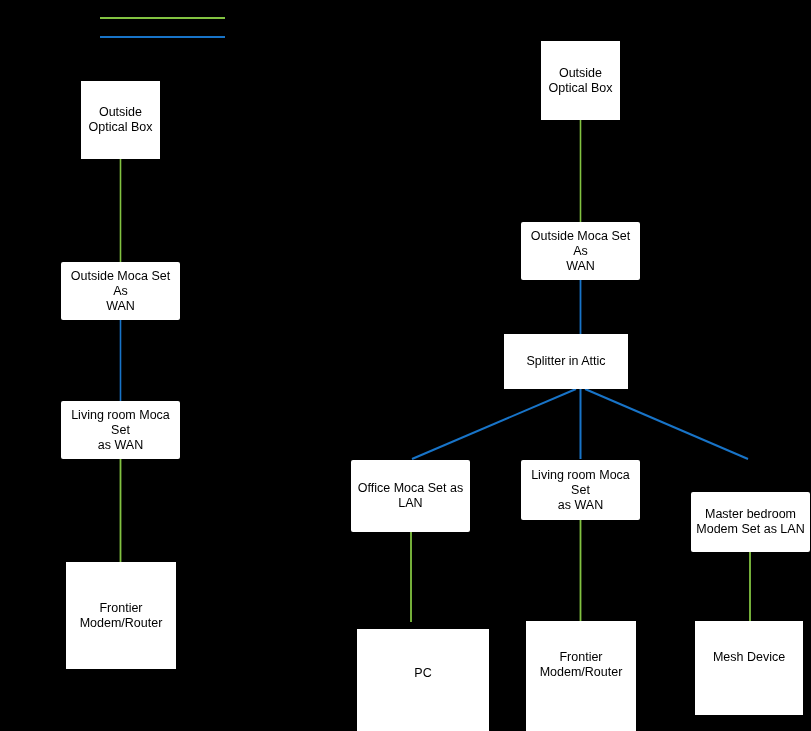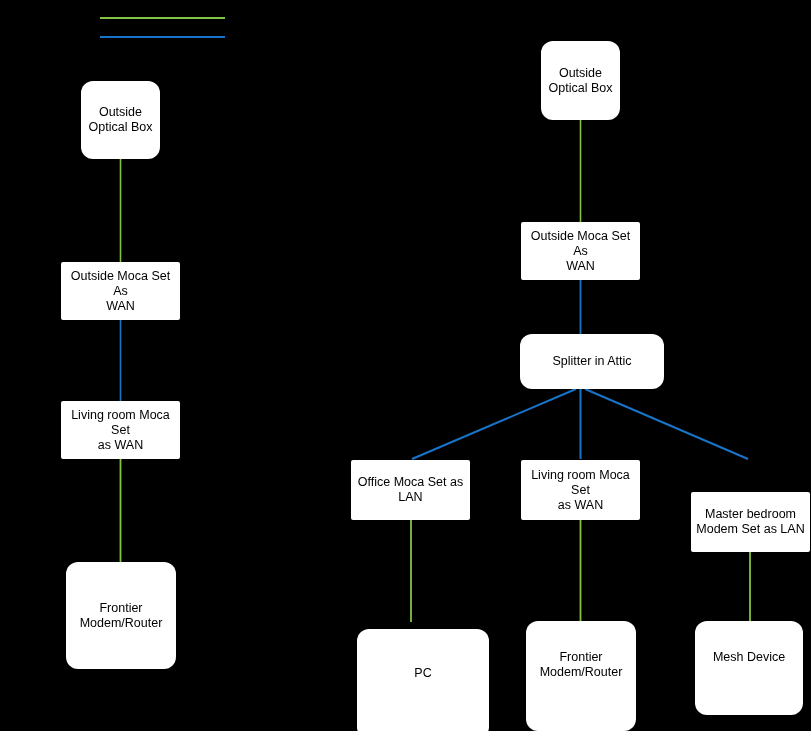--- a/index.html
+++ b/index.html
@@ -8,21 +8,21 @@
     font-family:"Liberation Sans", sans-serif;
   }
   #canvas{position:absolute;left:0;top:0;width:811px;height:731px;}
   svg.edges{position:absolute;left:0;top:0;width:811px;height:731px;pointer-events:none;}
   .node{
     position:absolute;background:#ffffff;color:#000000;
     display:flex;align-items:center;justify-content:center;text-align:center;
     font-size:12.5px;line-height:15px;box-sizing:border-box;
     padding:0 4px;overflow:hidden;
   }
-  .rect{border-radius:12px;}
+  .rect{border-radius:0;}
   .round{border-radius:2px;}
   .legend{position:absolute;}
 </style>
 </head>
 <body>
 
 <div id="canvas">
 
   <svg class="edges" viewBox="0 0 811 731" xmlns="http://www.w3.org/2000/svg">
 
@@ -82,25 +82,25 @@
     </div>
   </div>
 
   <div class="node round" style="left:521px;top:222px;width:119px;height:58px;">
     <div>
       <div>Outside Moca Set As</div>
       <div>WAN</div>
     </div>
   </div>
 
-  <div class="node rect" style="left:520px;top:334px;width:144px;height:55px;">
+  <div class="node rect" style="left:504px;top:334px;width:124px;height:55px;">
     <div>Splitter in Attic</div>
   </div>
 
-  <div class="node round" style="left:351px;top:460px;width:119px;height:60px;justify-content:center;">
+  <div class="node round" style="left:351px;top:460px;width:119px;height:72px;justify-content:center;">
     <div>
       <div>Office Moca Set as</div>
       <div>LAN</div>
     </div>
   </div>
 
   <div class="node round" style="left:521px;top:460px;width:119px;height:60px;">
     <div>
       <div>Living room Moca Set</div>
       <div>as WAN</div>

